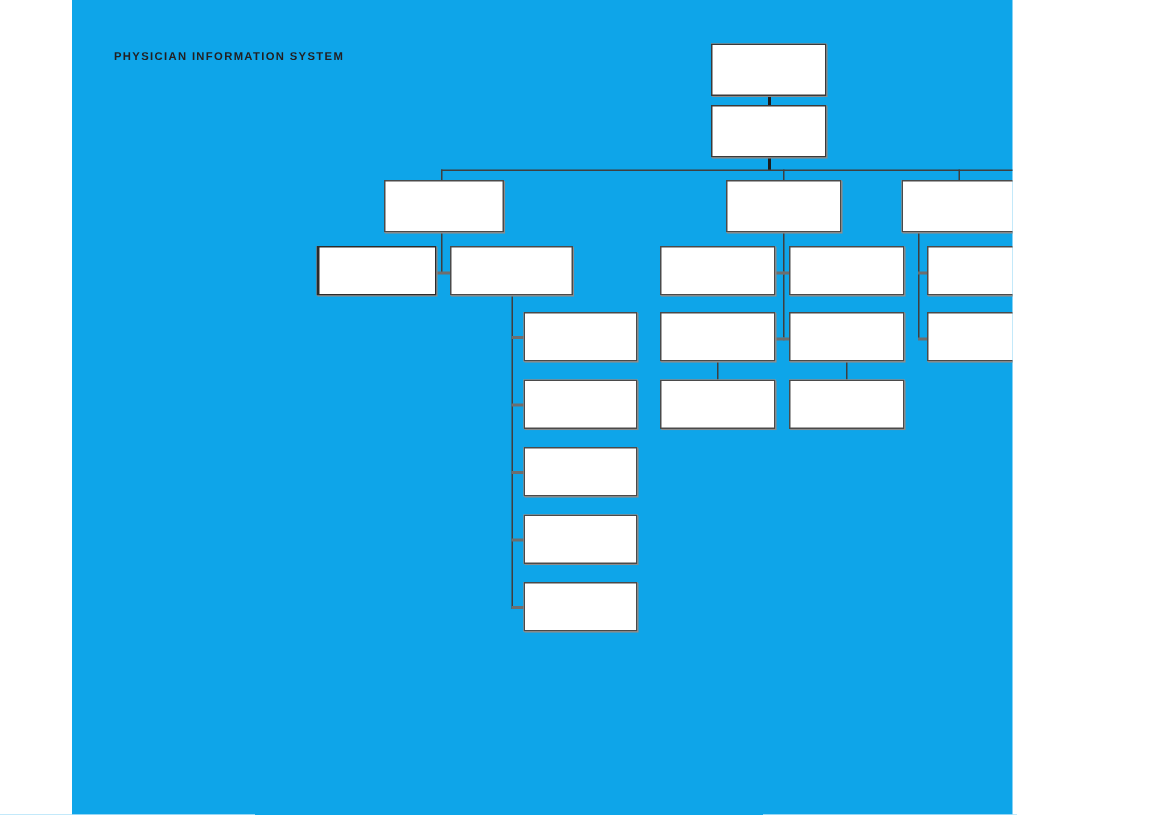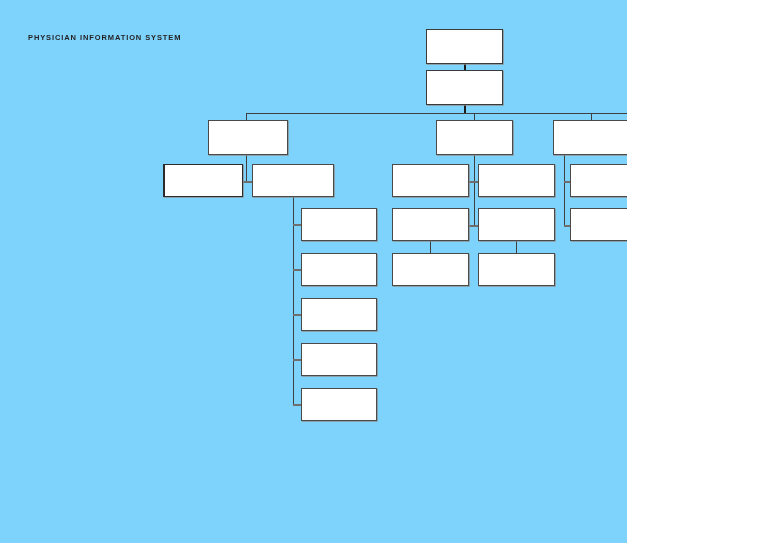--- a/index.html
+++ b/index.html
@@ -7,22 +7,23 @@
     padding: 0;
     background: #ffffff;
   }
   body {
     font-family: "Liberation Sans", sans-serif;
   }
   #canvas {
     position: relative;
     width: 627px;
     height: 543px;
-    background: #7dd3fc;
+    background: #0ea5e9;
     overflow: hidden;
+    margin-left: 48px;
   }
   #title {
     position: absolute;
     left: 28px;
     top: 33px;
     font-size: 7.5px;
     font-weight: bold;
     letter-spacing: 0.9px;
     color: #231f20;
     white-space: nowrap;

